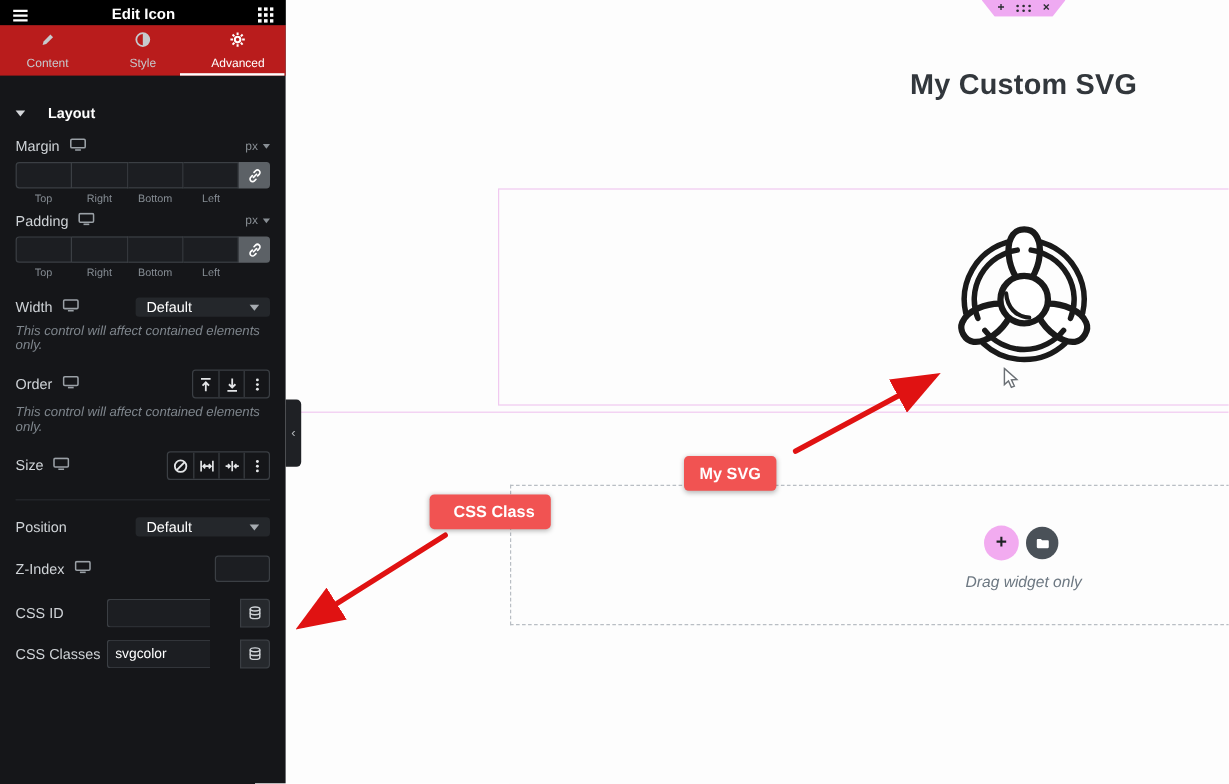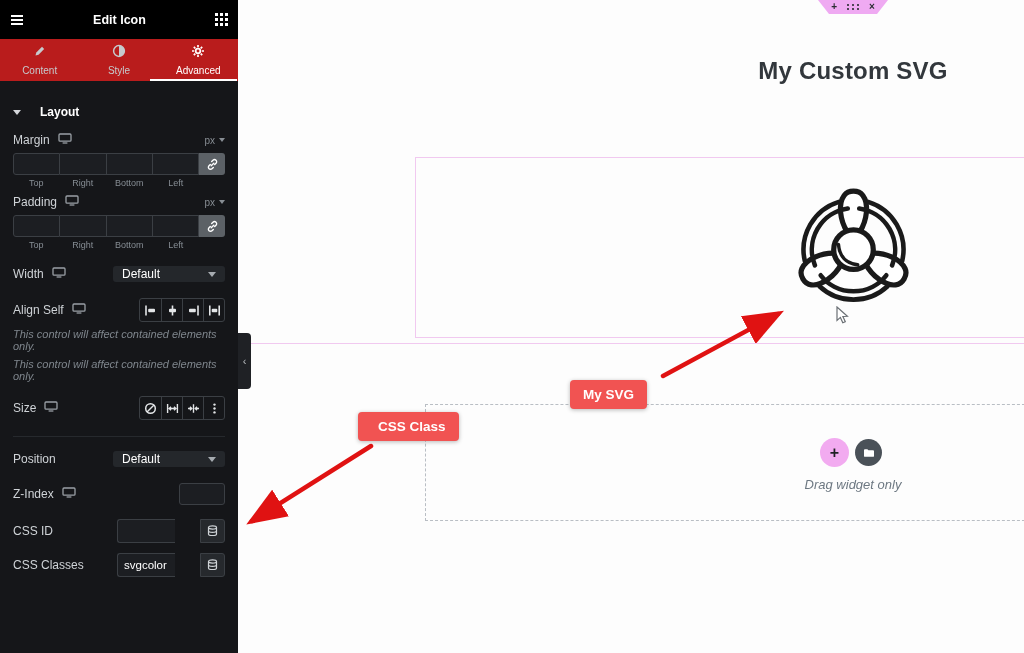--- a/index.html
+++ b/index.html
@@ -1,21 +1,21 @@
 <!DOCTYPE html>
 <html><head>
 <meta charset="utf-8">
 <style>
   * { margin:0; padding:0; box-sizing:border-box; }
   html,body { width:1024px; height:653px; overflow:hidden; font-family:"Liberation Sans","DejaVu Sans",sans-serif; }
   .stage { position:relative; width:1024px; height:653px; background:#fdfdfd; }
 
   
   .panel { position:absolute; left:0; top:0; width:238px; height:653px; background:#151619; color:#cfd3d7; display:flex; flex-direction:column; z-index:20; }
-  .panel-header { height:39px; background:#000; display:flex; align-items:center; justify-content:space-between; padding:2px 10px; flex:0 0 auto; }
+  .panel-header { height:21px; background:#000; display:flex; align-items:flex-end; justify-content:space-between; padding:2px 10px; flex:0 0 auto; }
   .panel-title { color:#fff; font-size:12.5px; font-weight:bold; }
   .hdr-icon { color:#fff; display:flex; }
   .tabs { height:42px; background:#b91c1c; display:flex; position:relative; flex:0 0 auto; }
   .tab { flex:1; display:flex; flex-direction:column; align-items:center; justify-content:center; gap:3px; color:#c6cacd; cursor:pointer; }
   .tab.active { color:#fff; }
   .tab-label { font-size:10px; }
   .tab-underline { position:absolute; bottom:0; left:150px; width:87px; height:2px; background:#fff; }
   .panel-body { flex:1 1 auto; padding:0 13px; overflow:hidden; display:flex; flex-direction:column; }
   .sec-head { display:flex; align-items:center; gap:19px; padding-top:24px; color:#fff; font-size:12px; font-weight:bold; }
   .caret-down { width:0; height:0; border-left:4px solid transparent; border-right:4px solid transparent; border-top:5px solid #d4d7da; }
@@ -35,21 +35,21 @@
   .dim-subs span { flex:1; text-align:center; font-size:9px; color:#868d94; }
   .select { width:112px; height:16px; background:#24272b; border-radius:3px; display:flex; align-items:center; justify-content:space-between; padding:0 9px; cursor:pointer; }
   .select span { font-size:12px; color:#fff; }
   .select .caret-down { border-top-color:#a6abb0; }
   .btn-group { display:flex; border:1px solid #3b3f44; border-radius:3px; overflow:hidden; }
   .ctl-btn { width:21px; height:22px; display:flex; align-items:center; justify-content:center; color:#e3e5e7; border-left:1px solid #3b3f44; background:transparent; cursor:pointer; }
   .ctl-btn:first-child { border-left:none; }
   .note { margin-top:6px; font-size:11px; font-style:italic; color:#7f868d; }
   .divider { margin-top:16px; border-top:1px solid #26292d; }
   .zinput { width:46px; height:22px; background:#1c1e22; border:1px solid #3b3f44; border-radius:3px; color:#fff; font-size:11px; padding:0 5px; outline:none; }
-  .txt-group { display:flex; width:108px;gap:25px; }
+  .txt-group { display:flex; width:136px;gap:25px; }
   .txt-group input { flex:1; min-width:0; height:24px; background:#1c1e22; border:1px solid #3b3f44; border-right:none; border-radius:3px 0 0 3px; color:#fff; font-size:11.5px; padding:0 6px; outline:none; }
   .dyn-btn { width:25px; height:24px; background:#26292d; border:1px solid #3b3f44; border-radius:0 3px 3px 0; display:flex; align-items:center; justify-content:center; color:#cfd3d7; cursor:pointer; }
   .bottom-secs { margin-top:auto; }
   .bottom-row { display:flex; align-items:center; gap:8px; height:37px; border-top:1px solid #26292d; color:#fff; font-size:12px; font-weight:bold; cursor:pointer; }
   .collapse-handle { position:absolute; left:238px; top:333px; width:13px; height:56px; background:#1f2125; border-radius:0 4px 4px 0; z-index:15; display:flex; align-items:center; justify-content:center; cursor:pointer; }
   .collapse-handle::before { content:"‹"; color:#b6babd; font-size:11px; }
 
   
   .preview { position:absolute; left:238px; top:0; width:786px; height:653px; background:#fdfdfd; overflow:hidden; }
   .section-handle { position:absolute; left:580px; top:0; width:70px; height:14px; background:#efaaf2; clip-path:polygon(0 0,100% 0,calc(100% - 11px) 100%,11px 100%); display:flex; align-items:center; justify-content:center; gap:9px; z-index:6; }
@@ -298,52 +298,47 @@
           <span class="mon"><svg width="14" height="11">
                 <use href="#i-monitor"></use>
               </svg></span>
           </div>
         <div class="select">
             <span>Default</span>
             <span class="caret-down"></span>
           </div>
       </div>
 
-      <div class="row mt16">
-        <div class="lblwrap">
-            <span>Align Self</span>
+      <div class="note">This control will affect contained elements only.</div>
+
+      <div class="row mt14">
+        <div class="lblwrap">
+            <span>Order</span>
           <span class="mon"><svg width="14" height="11">
                 <use href="#i-monitor"></use>
               </svg></span>
           </div>
         <div class="btn-group">
           <div class="ctl-btn">
               <svg width="13" height="13">
-                <use href="#i-astart"></use>
-              </svg>
-            </div>
-          <div class="ctl-btn">
-              <svg width="13" height="13">
-                <use href="#i-acenter"></use>
-              </svg>
-            </div>
-          <div class="ctl-btn">
-              <svg width="13" height="13">
-                <use href="#i-aend"></use>
-              </svg>
-            </div>
-          <div class="ctl-btn">
-              <svg width="13" height="13">
-                <use href="#i-astretch"></use>
+                <use href="#i-ofirst"></use>
+              </svg>
+            </div>
+          <div class="ctl-btn">
+              <svg width="13" height="13">
+                <use href="#i-olast"></use>
+              </svg>
+            </div>
+          <div class="ctl-btn">
+              <svg width="13" height="13">
+                <use href="#i-dots"></use>
               </svg>
             </div>
         </div>
       </div>
-      <div class="note">This control will affect contained elements only.</div>
-
       <div class="note">This control will affect contained elements only.</div>
 
       <div class="row mt14">
         <div class="lblwrap">
             <span>Size</span>
           <span class="mon"><svg width="14" height="11">
                 <use href="#i-monitor"></use>
               </svg></span>
           </div>
         <div class="btn-group">

